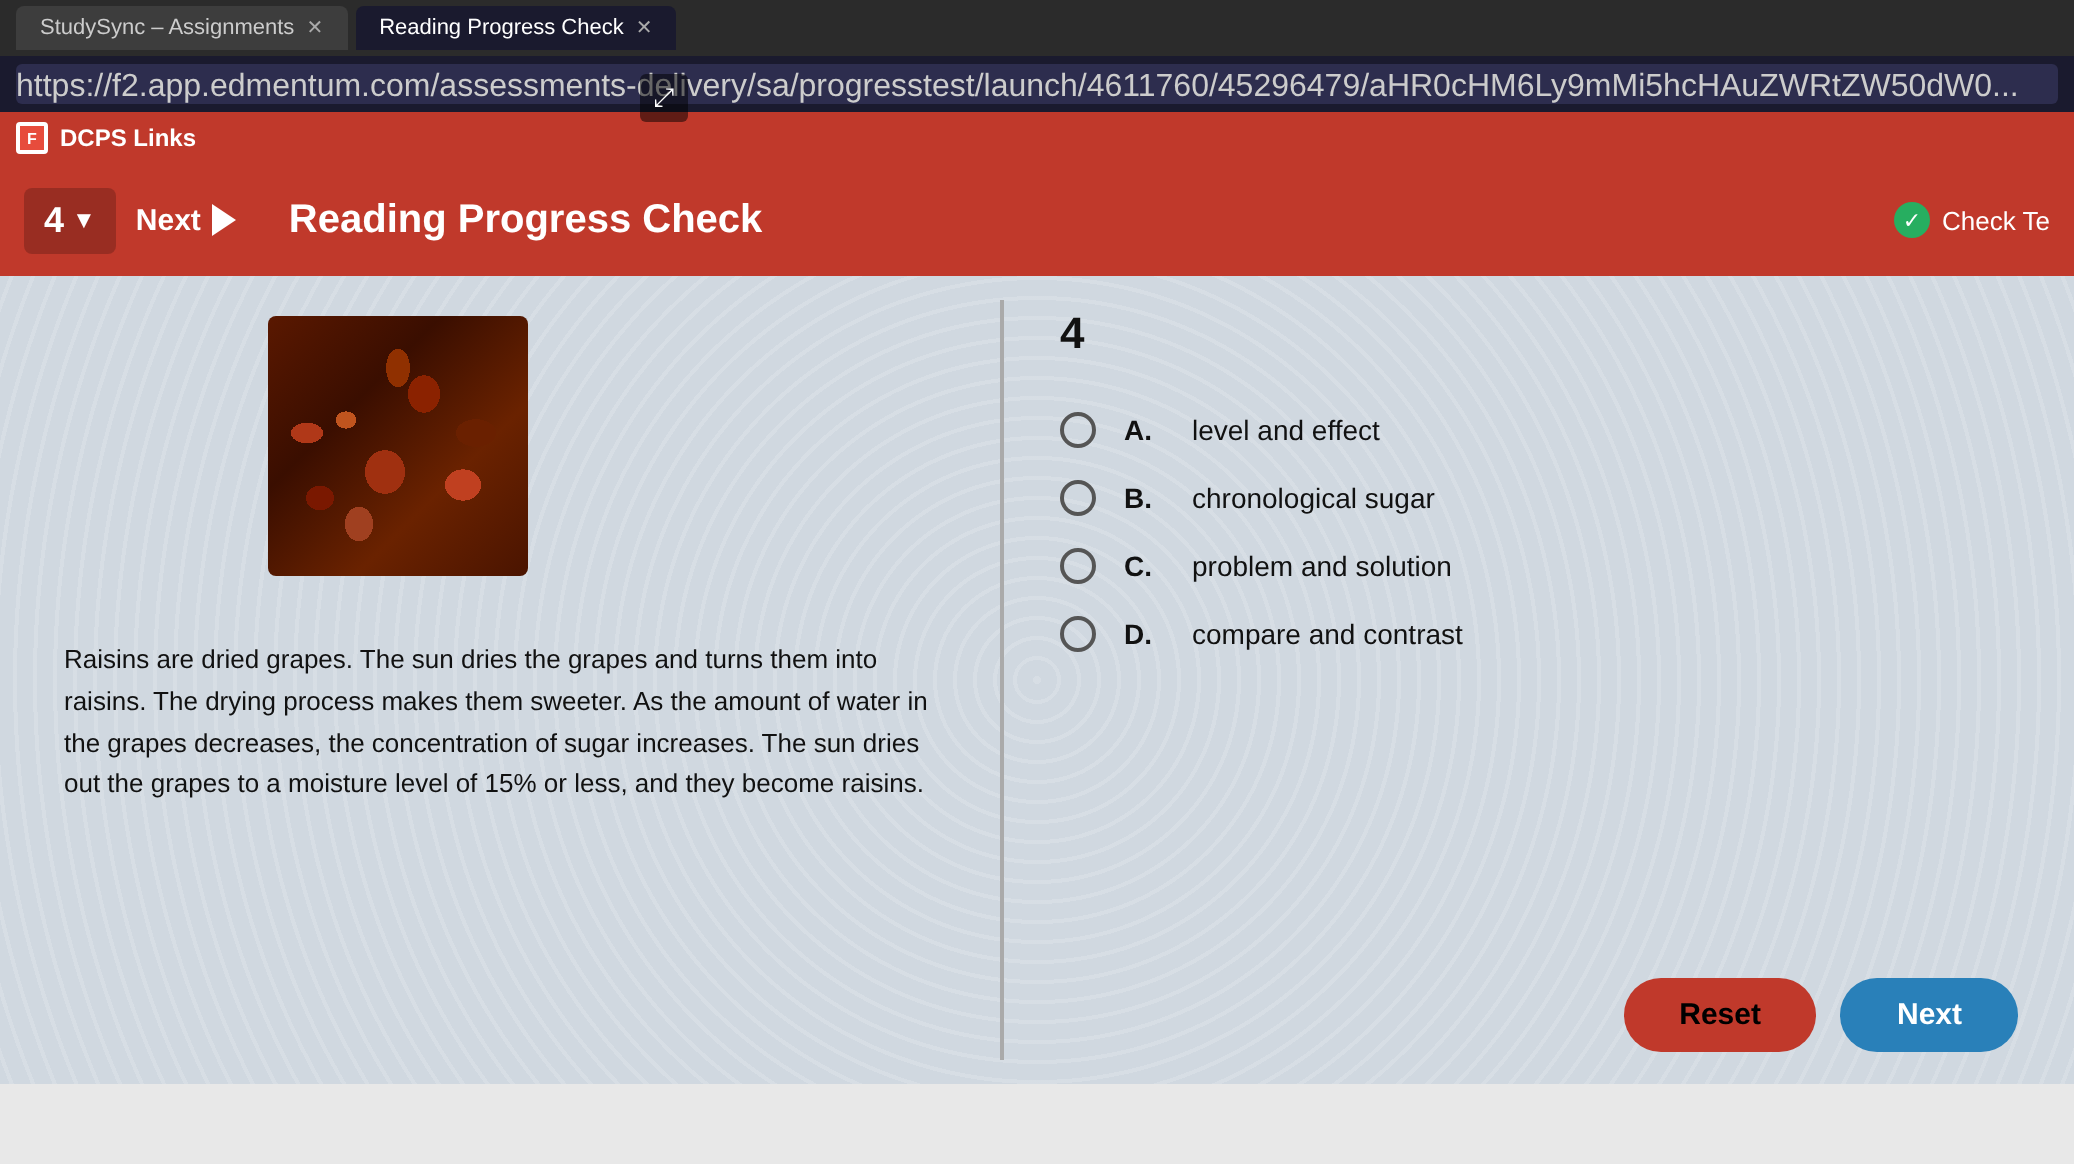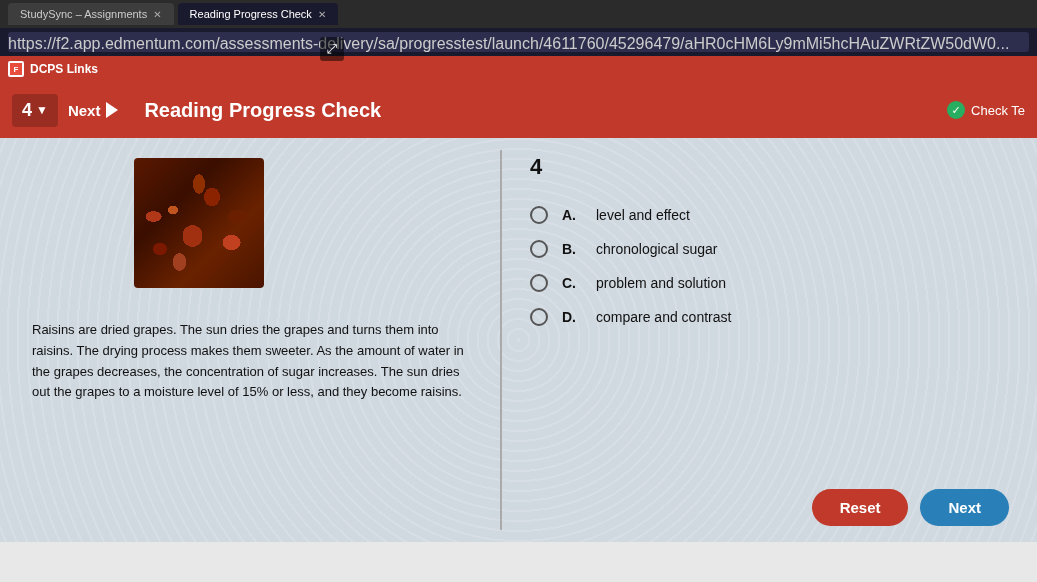--- a/index.html
+++ b/index.html
@@ -288,21 +288,21 @@
     
     .bottom-buttons {
       display: flex;
       justify-content: flex-end;
       gap: 12px;
       margin-top: auto;
       padding-top: 20px;
     }
     .btn-reset {
       background: #c0392b;
-      color: #ffffff;
+      color: #000000;
       border: none;
       border-radius: 20px;
       padding: 10px 28px;
       font-size: 15px;
       font-weight: bold;
       cursor: pointer;
     }
     .btn-next {
       background: #2980b9;
       color: #fff;

